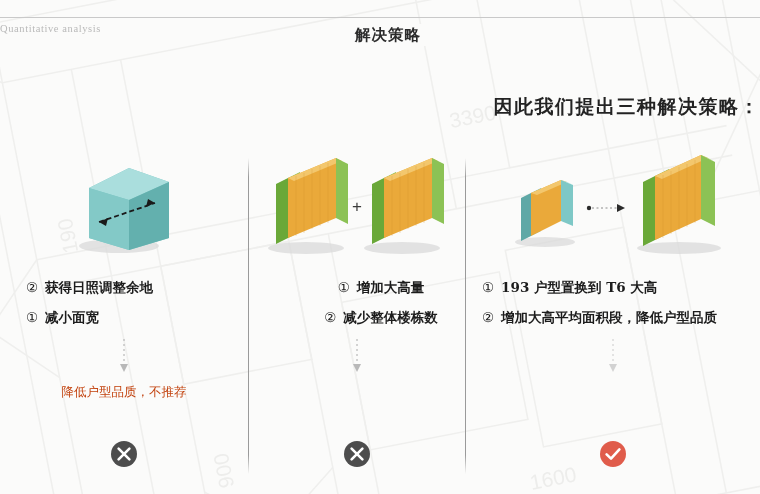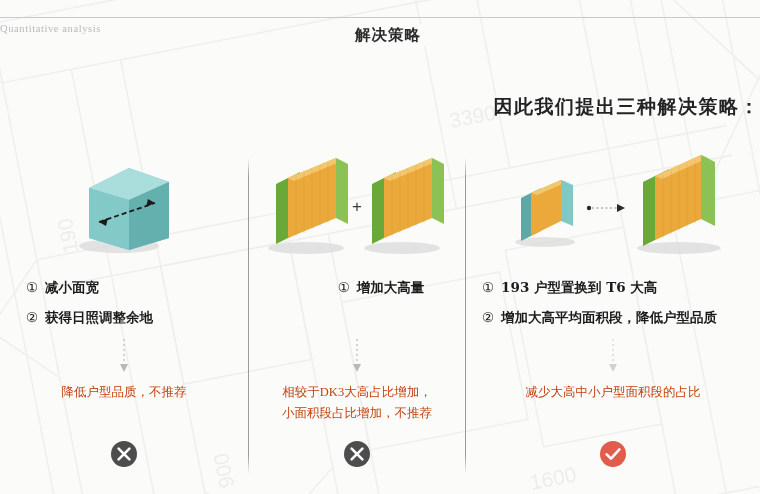--- a/index.html
+++ b/index.html
@@ -179,24 +179,24 @@
           <g stroke="#1a1a1a" stroke-width="1.8" fill="none" stroke-dasharray="5,3">
             <path d="M40 72 L96 53"></path>
           </g>
           <polygon points="40,72 49,68 47,76" fill="#1a1a1a"></polygon>
           <polygon points="96,53 87,57 89,49" fill="#1a1a1a"></polygon>
         </svg>
       </div>
 
       <div class="bullets">
         <div class="bullet">
+          <span class="bnum">②</span><span>获得日照调整余地</span>
+        </div>
+        <div class="bullet">
           <span class="bnum">①</span><span>减小面宽</span>
-        </div>
-        <div class="bullet">
-          <span class="bnum">②</span><span>获得日照调整余地</span>
         </div>
       </div>
 
       <div class="connector">
         <svg width="14" height="36" viewBox="0 0 14 36">
           <path d="M7 1 V27" stroke="#b8b8b8" stroke-width="1.2" stroke-dasharray="2,3" fill="none"></path>
           <polygon points="7,34 3,26 11,26" fill="#b8b8b8"></polygon>
         </svg>
       </div>
 
@@ -253,33 +253,32 @@
                 <path d="M162 13 V73"></path>
             </g>
           </g>
         </svg>
       </div>
 
       <div class="bullets">
         <div class="bullet">
           <span class="bnum">①</span><span>增加大高量</span>
         </div>
+        <div class="bullet">
+          <span class="bnum">②</span><span>减少整体楼栋数</span>
+        </div>
       </div>
 
       <div class="connector">
         <svg width="14" height="36" viewBox="0 0 14 36">
           <path d="M7 1 V27" stroke="#b8b8b8" stroke-width="1.2" stroke-dasharray="2,3" fill="none"></path>
           <polygon points="7,34 3,26 11,26" fill="#b8b8b8"></polygon>
         </svg>
       </div>
 
-      <div class="note">
-        <div>相较于DK3大高占比增加，</div>
-        <div>小面积段占比增加，不推荐</div>
-      </div>
 
       <div class="verdict">
         <svg width="28" height="28" viewBox="0 0 28 28">
           <circle cx="14" cy="14" r="13" fill="#4d4d4d"></circle>
           <path d="M8.6 8.6 L19.4 19.4 M19.4 8.6 L8.6 19.4" stroke="#ffffff" stroke-width="2.6" stroke-linecap="round"></path>
         </svg>
       </div>
     </div>
 
     <div class="col col-3">
@@ -332,23 +331,20 @@
         </div>
       </div>
 
       <div class="connector">
         <svg width="14" height="36" viewBox="0 0 14 36">
           <path d="M7 1 V27" stroke="#d2d2d2" stroke-width="1.2" stroke-dasharray="2,3" fill="none"></path>
           <polygon points="7,34 3,26 11,26" fill="#d2d2d2"></polygon>
         </svg>
       </div>
 
-      <div class="note">
-        <div>减少大高中小户型面积段的占比</div>
-      </div>
 
       <div class="verdict">
         <svg width="28" height="28" viewBox="0 0 28 28">
           <circle cx="14" cy="14" r="13" fill="#e05c4b"></circle>
           <path d="M7.6 14.4 L12 18.6 L20.4 9.4" stroke="#ffffff" stroke-width="2.6" stroke-linecap="round" stroke-linejoin="round" fill="none"></path>
         </svg>
       </div>
     </div>
 
   </div>

